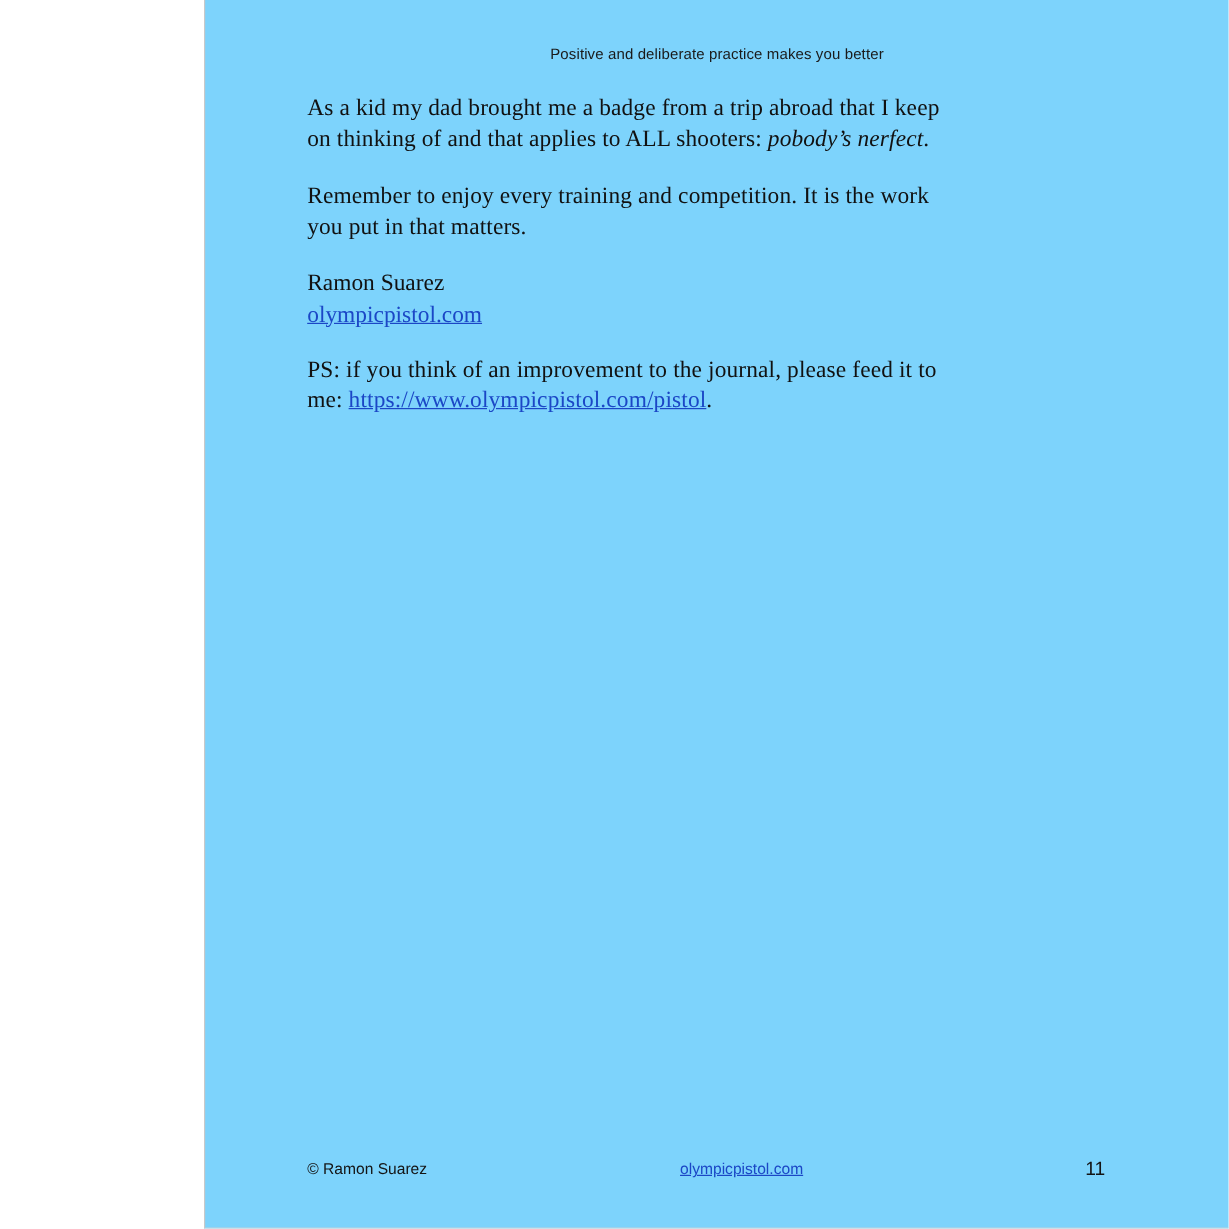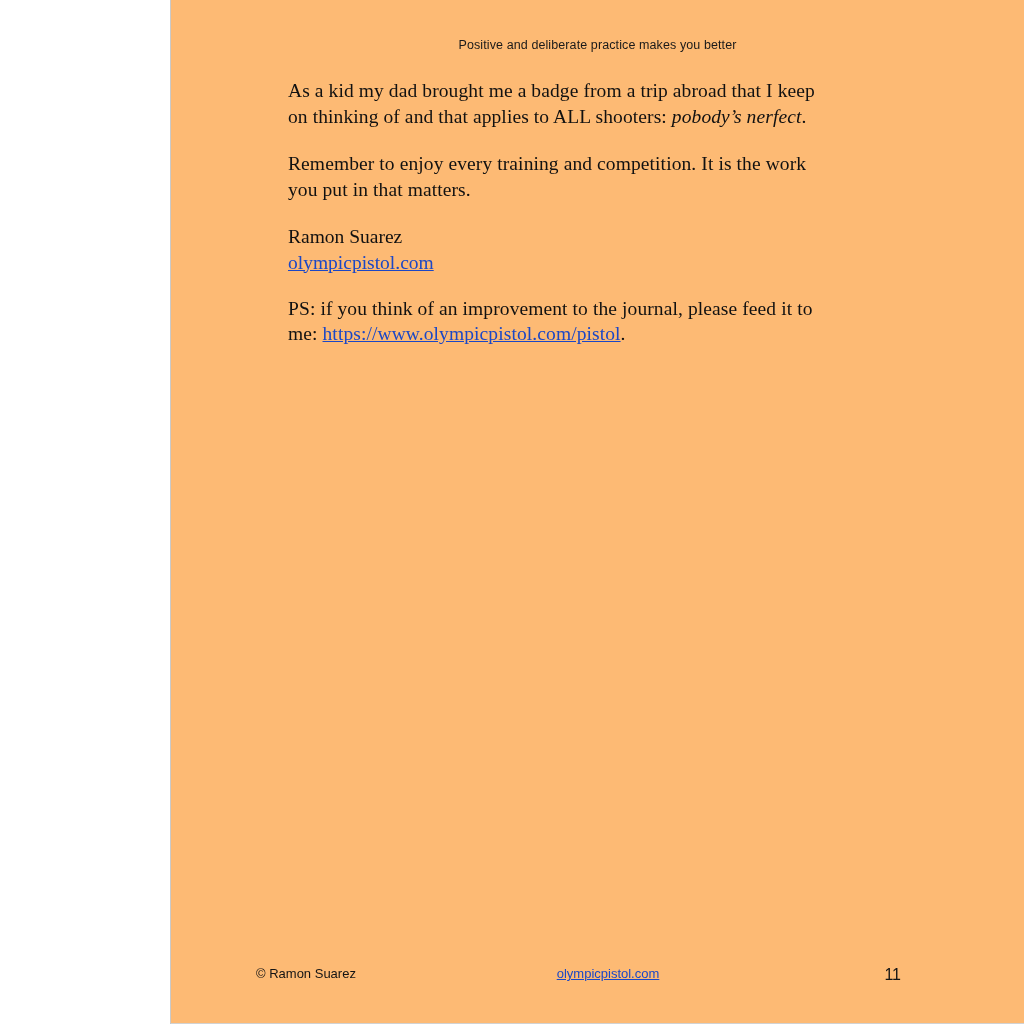--- a/index.html
+++ b/index.html
@@ -19,21 +19,21 @@
     overflow: hidden;
   }
 
   
   .page-sheet {
     position: absolute;
     left: 170px;
     top: 0px;
     width: 854px;
     height: 1024px;
-    background: #fdba74;
+    background: #7dd3fc;
     border-left: 1px solid #c9c9c9;
     box-sizing: border-box;
   }
 
   
   .page-sheet::after {
     content: "";
     position: absolute;
     left: 0;
     right: 0;
@@ -52,21 +52,20 @@
     font-size: 12.5px;
     color: #1a1a1a;
     letter-spacing: 0.1px;
   }
 
   .body-col {
     position: absolute;
     left: 85px;
     top: 78px;
     width: 545px;
-    margin-left: 32px;
   }
 
   p.para {
     margin: 0 0 21px 0;
     font-family: "Liberation Serif", serif;
     font-size: 19.5px;
     line-height: 1.33;
     color: #111111;
     letter-spacing: 0.1px;
   }
@@ -88,21 +87,21 @@
   }
 
   a.doclink {
     color: #1b47c6;
     text-decoration: underline;
   }
 
   .footer {
     position: absolute;
     left: 85px;
-    right: 64px;
+    right: 44px;
     bottom: 38px;
     height: 20px;
   }
 
   .footer-left {
     position: absolute;
     left: 0;
     top: 0;
     font-family: "Liberation Sans", sans-serif;
     font-size: 13px;

